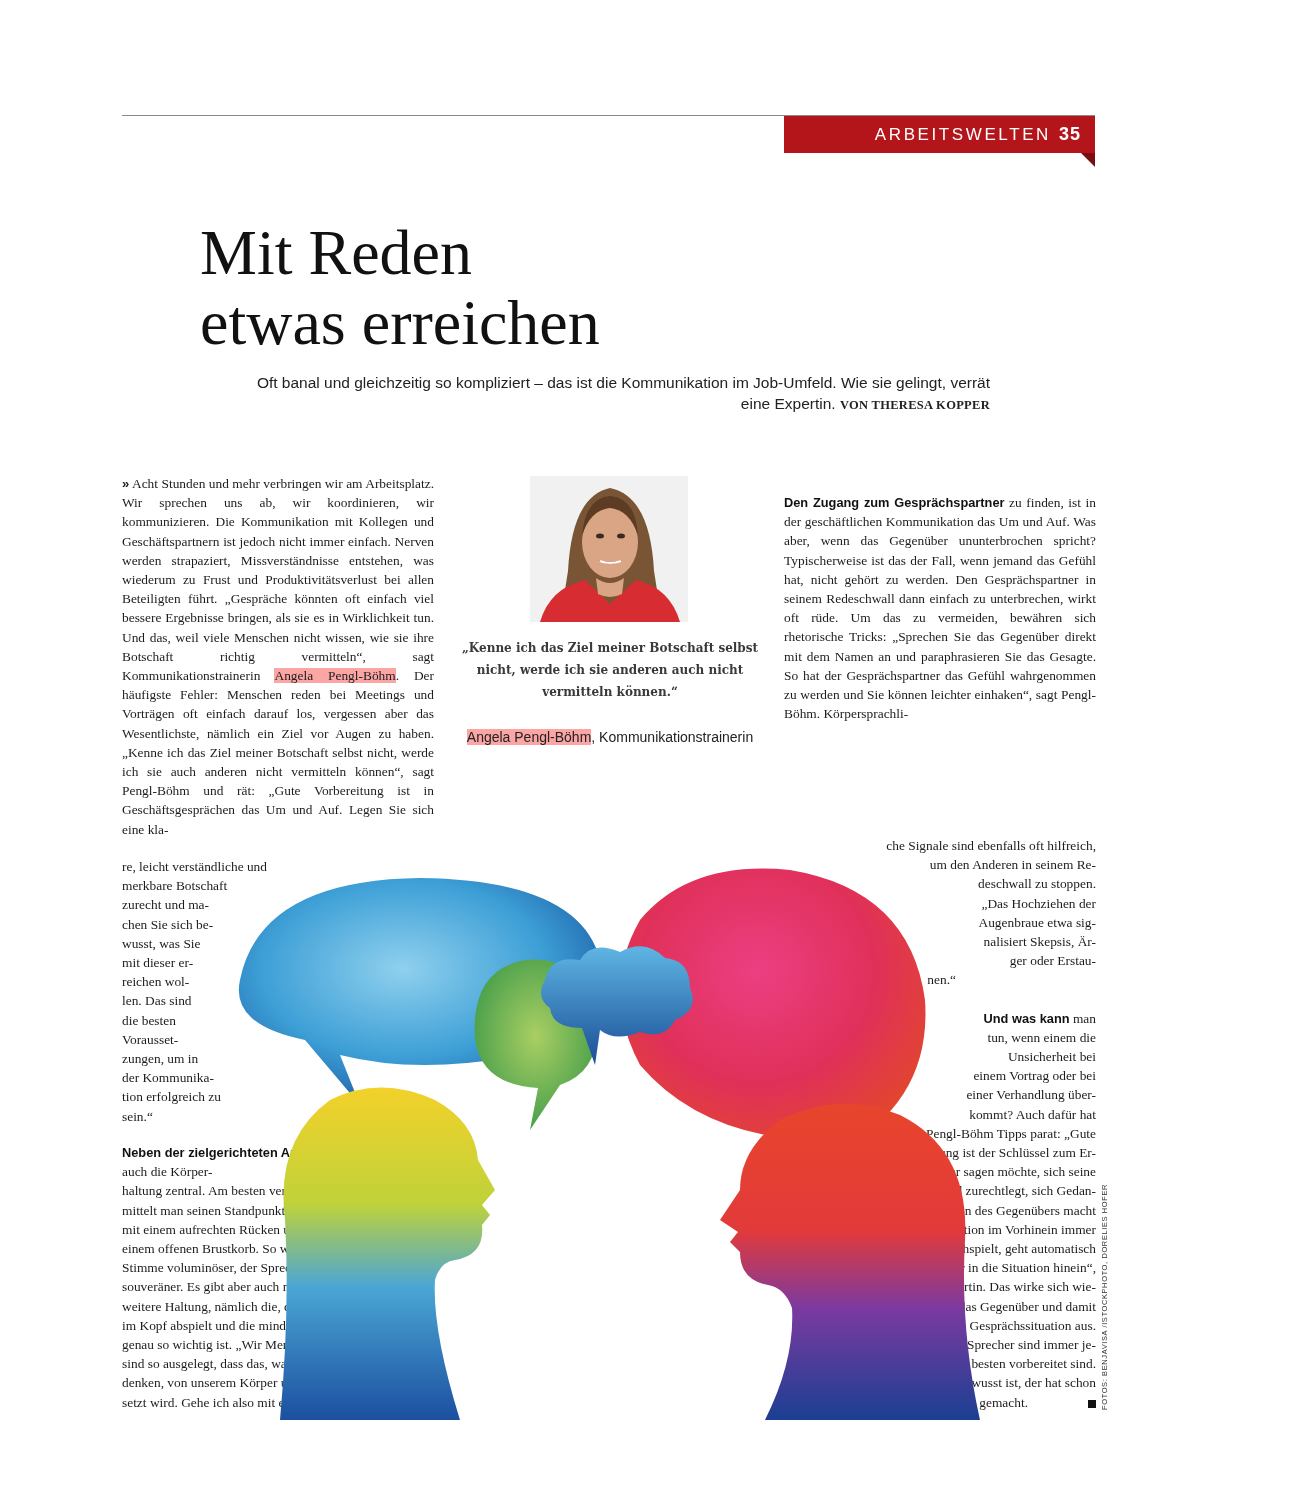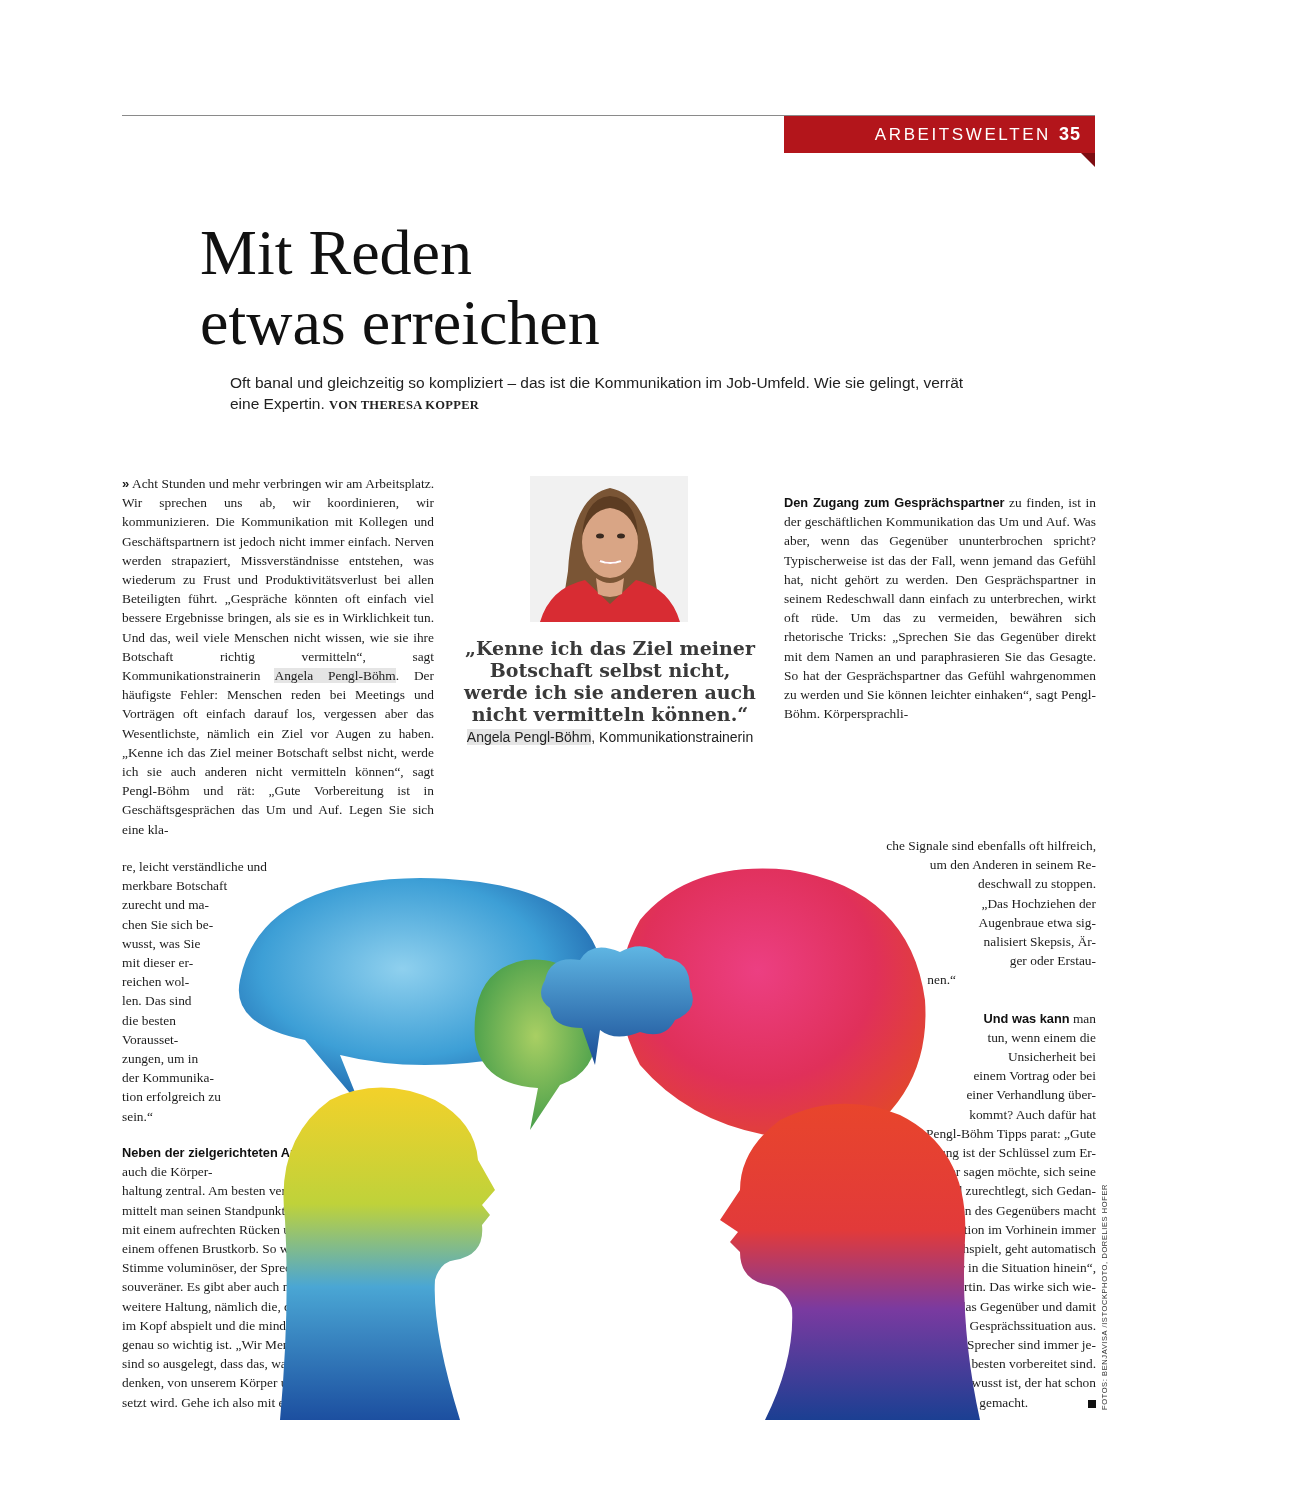--- a/index.html
+++ b/index.html
@@ -6,33 +6,33 @@
   html, body { width: 1294px; height: 1500px; background: #ffffff; overflow: hidden; }
   body { position: relative; font-family: "Liberation Serif", "DejaVu Serif", serif; color: #1a1a1a; }
 
   .top-rule { position: absolute; left: 122px; top: 115px; width: 973px; height: 1px; background: #8a8a8a; }
   .section-tab { position: absolute; left: 784px; top: 116px; width: 311px; height: 37px; background: #b3151b; display: flex; align-items: center; justify-content: flex-end; padding-right: 14px; }
   .section-tab .label { font-family: "Liberation Sans", "DejaVu Sans", sans-serif; color: #ffffff; font-size: 17px; letter-spacing: 2.6px; margin-right: 8px; }
   .section-tab .num { font-family: "Liberation Sans", "DejaVu Sans", sans-serif; color: #ffffff; font-size: 18px; font-weight: bold; letter-spacing: 1px; }
   .section-tab-fold { position: absolute; left: 1081px; top: 153px; width: 0; height: 0; border-top: 14px solid #7e0d12; border-left: 14px solid transparent; }
 
   .headline { position: absolute; left: 200px; top: 218px; width: 816px; text-align: left; font-family: "Liberation Serif", "DejaVu Serif", serif; font-size: 64px; line-height: 70px; color: #111; font-weight: normal; }
-  .deck { position: absolute; left: 230px; top: 372px; width: 760px; text-align: left; font-family: "Liberation Sans", "DejaVu Sans", sans-serif; font-size: 15.5px; line-height: 21px; color: #222; }
+  .deck { position: absolute; left: 230px; top: 372px; width: 760px; text-align: right; font-family: "Liberation Sans", "DejaVu Sans", sans-serif; font-size: 15.5px; line-height: 21px; color: #222; }
   .deck .byline { font-family: "Liberation Serif", "DejaVu Serif", serif; font-weight: bold; font-size: 12.5px; letter-spacing: 0.3px; }
 
   .body-text { font-family: "Liberation Serif", "DejaVu Serif", serif; font-size: 13.4px; line-height: 19.2px; color: #1c1c1c; text-align: justify; hyphens: manual; }
   .col { position: absolute; }
   .col p { margin: 0; }
   .col .gap { height: 19px; }
   .lead-mark { font-weight: bold; font-family: "Liberation Sans", "DejaVu Sans", sans-serif; font-size: 13px; }
   .subhead { font-family: "Liberation Sans", "DejaVu Sans", sans-serif; font-weight: bold; font-size: 12.8px; color: #111; }
-  .hl { background: #e5e5e5; }
+  .hl { background: #fca5a5; }
 
   .photo { position: absolute; left: 530px; top: 476px; width: 158px; height: 146px; background: linear-gradient(180deg, #f3f3f3 0%, #eeeeee 100%); overflow: hidden; }
-  .quote { position: absolute; left: 460px; top: 637px; width: 300px; text-align: center; font-family: "DejaVu Serif", "Liberation Serif", serif; font-weight: bold; font-size: 19px; line-height: 22px; color: #3a3a3a; }
+  .quote { position: absolute; left: 460px; top: 637px; width: 300px; text-align: center; font-family: "DejaVu Serif", "Liberation Serif", serif; font-weight: bold; font-size: 12px; line-height: 22px; color: #3a3a3a; }
   .quote-credit { position: absolute; left: 460px; top: 729px; width: 300px; text-align: center; font-family: "Liberation Sans", "DejaVu Sans", sans-serif; font-size: 14px; color: #222; }
 
   .illustration { position: absolute; left: 220px; top: 860px; width: 900px; height: 560px; pointer-events: none; }
   .credit-vert { position: absolute; left: 1100px; top: 1410px; transform-origin: 0 0; transform: rotate(-90deg); font-family: "Liberation Sans", "DejaVu Sans", sans-serif; font-size: 7.5px; letter-spacing: 0.6px; color: #333; white-space: nowrap; }
   .end-mark { display: inline-block; width: 8px; height: 8px; background: #111; margin-left: 60px; vertical-align: middle; }
 </style>
 </head>
 <body>
 
 <div class="top-rule"></div>

